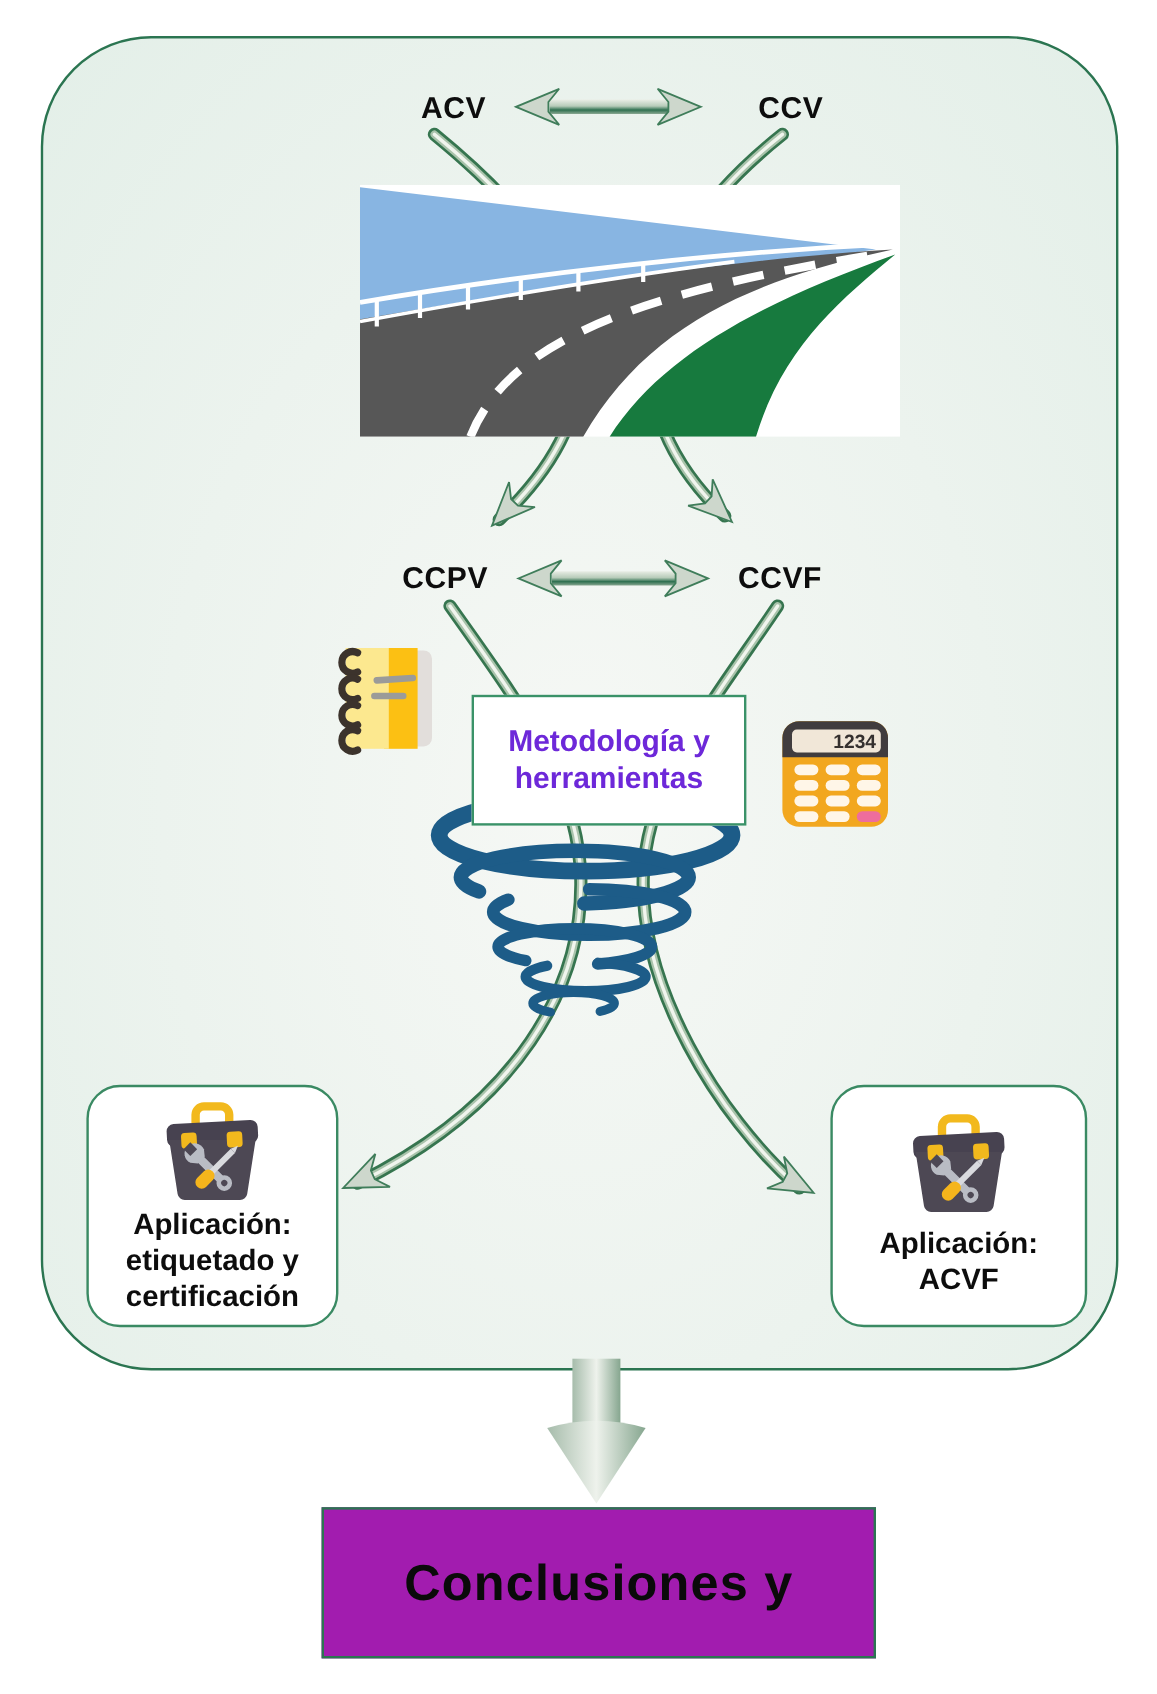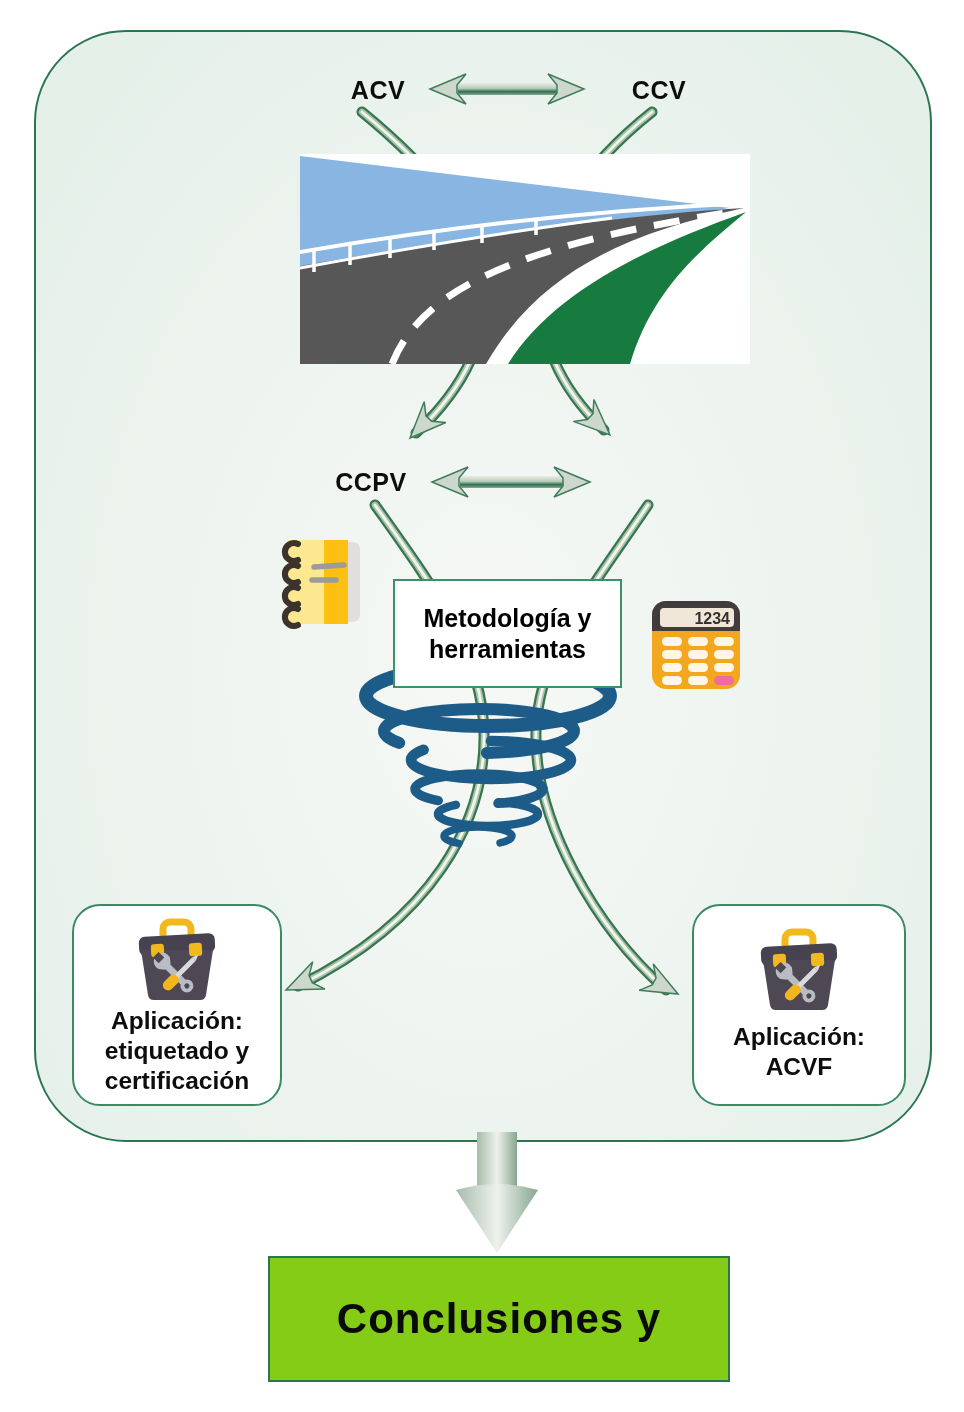--- a/index.html
+++ b/index.html
@@ -6,27 +6,27 @@
   .page{position:relative;width:964px;height:1412px;background:#ffffff;overflow:hidden;
         font-family:"Liberation Sans",sans-serif;}
   .frame{position:absolute;left:34px;top:30px;width:894px;height:1108px;
          border:2.5px solid #2b7551;border-radius:92px;
          background:radial-gradient(ellipse at 50% 58%, #f6f8f5 0%, #ecf3ee 55%, #e3efe8 100%);}
   .flow{position:absolute;left:0;top:0;width:894px;height:1108px;}
   .lbl{position:absolute;font-weight:bold;color:#0d0d0d;text-align:center;letter-spacing:.5px;}
   .node{font-size:25px;line-height:40px;}
   .methBox{position:absolute;left:357px;top:547px;width:225px;height:105px;background:#ffffff;
            border:2px solid #3a9268;display:flex;flex-direction:column;align-items:center;justify-content:center;
-           font-weight:bold;font-size:25px;line-height:31px;color:#000000;}
+           font-weight:bold;font-size:25px;line-height:31px;color:#6d28d9;}
   .appBox{position:absolute;top:872px;width:206px;height:198px;background:#ffffff;
           border:2px solid #3a8a63;border-radius:28px;display:flex;flex-direction:column;align-items:center;}
   .appBox .txt{font-weight:bold;font-size:24.5px;line-height:30px;color:#0d0d0d;text-align:center;}
   .icon{display:block;}
   .bigArrow{position:absolute;left:454px;top:1132px;width:86px;height:124px;}
-  .conclBox{position:absolute;left:268px;top:1256px;width:458px;height:122px;background:#84cc16;
+  .conclBox{position:absolute;left:268px;top:1256px;width:458px;height:122px;background:#a21caf;
             border:2.5px solid #2b7551;display:flex;flex-direction:row;align-items:center;justify-content:center;
             font-weight:bold;font-size:42px;line-height:54px;color:#0a0a0a;letter-spacing:1px;}
   .t1{fill:none;stroke:#36754f;stroke-width:11;stroke-linecap:round}
   .t2{fill:none;stroke:#a9c3ab;stroke-width:6.5;stroke-linecap:round}
   .t3{fill:none;stroke:#f1f5ee;stroke-width:2.8;stroke-linecap:round}
   .vx{fill:none;stroke:#1d5c88;stroke-linecap:round}
   .ah{fill:#cdd7cc;stroke:#3f7d5a;stroke-width:1.5}
 </style>
 </head>
 <body>
@@ -109,20 +109,21 @@
         <line x1="14" y1="96" x2="14" y2="118"></line>
         <line x1="50" y1="90" x2="50" y2="111"></line>
         <line x1="90" y1="84" x2="90" y2="104"></line>
         <line x1="134" y1="78" x2="134" y2="96"></line>
         <line x1="182" y1="72" x2="182" y2="89"></line>
         <line x1="236" y1="66" x2="236" y2="81"></line>
       </g>
     </svg>
 
     <div class="lbl node" style="left:265px;top:430px;width:140px;">CCPV</div>
+    <div class="lbl node" style="left:544px;top:430px;width:140px;">CCVF</div>
 
     <svg class="icon" style="position:absolute;left:232px;top:505px;" width="100" height="94" viewBox="0 0 100 94">
       <rect x="70" y="5" width="22" height="80" rx="7" fill="#e2dedb"></rect>
       <rect x="52" y="3" width="28" height="84" fill="#fcc013"></rect>
       <rect x="20" y="3" width="36" height="84" fill="#fce88f"></rect>
       <g fill="none" stroke="#3c332c" stroke-width="6" stroke-linecap="round">
         <path d="M30,7  A9,9 0 1 0 30,23"></path>
         <path d="M30,29 A9,9 0 1 0 30,45"></path>
         <path d="M30,51 A9,9 0 1 0 30,67"></path>
         <path d="M30,72 A9,9 0 1 0 30,88"></path>

